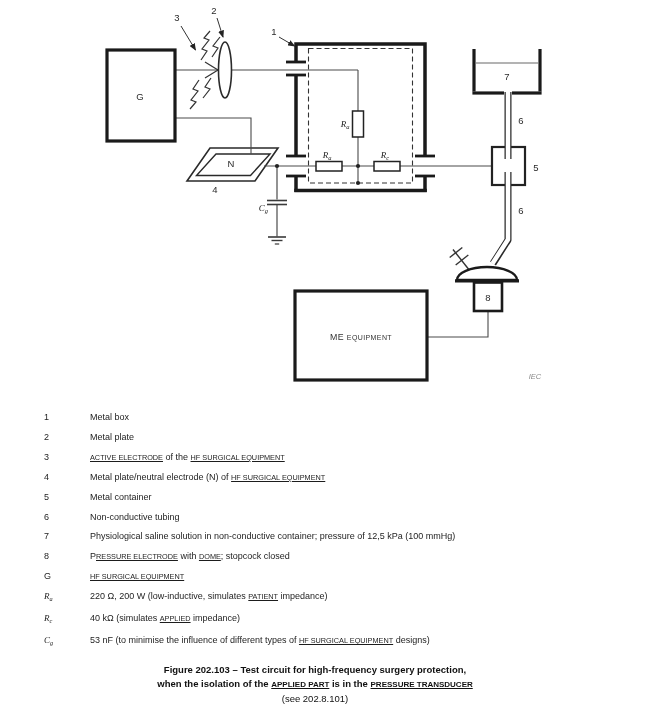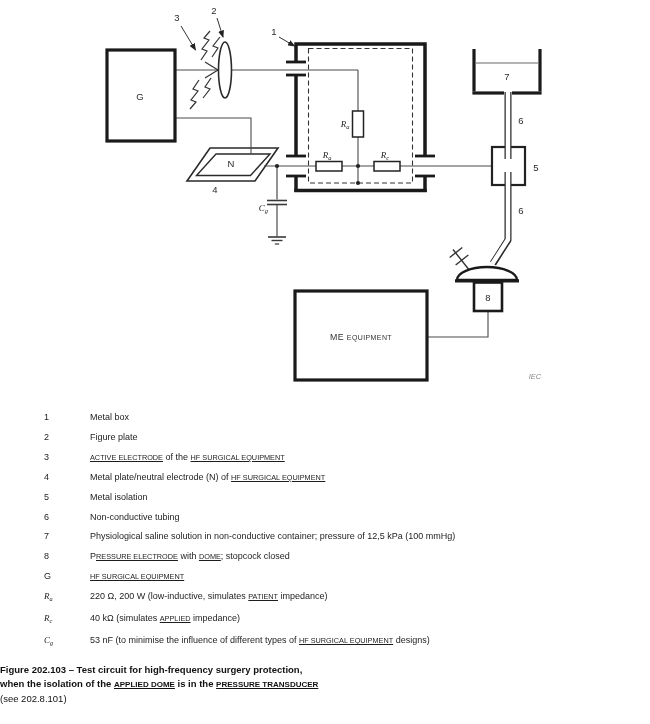--- a/index.html
+++ b/index.html
@@ -23,21 +23,21 @@
   .key-row { display:flex; line-height:19.9px; }
   .key-sym { width:46px; flex:none; }
   .key-desc { flex:1; }
 
   
   .sc  { font-size:7.3px;text-decoration:underline; }
   .i   { font-family:"Liberation Serif", serif; font-style:italic; }
   .sub { font-family:"Liberation Serif", serif; font-style:italic; font-size:6.3px; vertical-align:-2px; }
 
   
-  .caption { position:absolute; left:0; top:663px; width:630px; 
+  .caption { position:absolute; left:0; top:663px; width:630px; text-align:center;
              font-weight:bold; font-size:9.5px; line-height:14px; color:#111; }
   .caption .sc { font-size:8px; }
   .caption-line3 { font-weight:normal; }
 </style>
 </head>
 <body>
 
 <svg id="diagram" width="650" height="395" viewBox="0 0 650 395" xmlns="http://www.w3.org/2000/svg">
   <defs>
     <marker id="arrow" markerWidth="8" markerHeight="6" refX="6.5" refY="3" orient="auto" markerUnits="userSpaceOnUse">
@@ -191,36 +191,36 @@
 
 <div class="key">
   <div class="key-rows">
   <div class="key-row">
     <span class="key-sym"><span>1</span></span>
     <span class="key-desc"><span>Metal box</span></span>
   </div>
 
   <div class="key-row">
     <span class="key-sym"><span>2</span></span>
-    <span class="key-desc"><span>Figure plate</span></span>
+    <span class="key-desc"><span>Metal plate</span></span>
   </div>
 
   <div class="key-row">
     <span class="key-sym"><span>3</span></span>
     <span class="key-desc"><span class="sc">ACTIVE ELECTRODE</span><span> of the </span><span class="sc">HF SURGICAL EQUIPMENT</span></span>
   </div>
 
   <div class="key-row">
     <span class="key-sym"><span>4</span></span>
     <span class="key-desc"><span>Metal plate/neutral electrode (N) of </span><span class="sc">HF SURGICAL EQUIPMENT</span></span>
   </div>
 
   <div class="key-row">
     <span class="key-sym"><span>5</span></span>
-    <span class="key-desc"><span>Metal isolation</span></span>
+    <span class="key-desc"><span>Metal container</span></span>
   </div>
 
   <div class="key-row">
     <span class="key-sym"><span>6</span></span>
     <span class="key-desc"><span>Non-conductive tubing</span></span>
   </div>
 
   <div class="key-row">
     <span class="key-sym"><span>7</span></span>
     <span class="key-desc"><span>Physiological saline solution in non-conductive container; pressure of 12,5 kPa (100 mmHg)</span></span>
@@ -248,15 +248,15 @@
 
   <div class="key-row">
     <span class="key-sym"><span class="i">C</span><span class="sub">g</span></span>
     <span class="key-desc"><span>53 nF (to minimise the influence of different types of </span><span class="sc">HF SURGICAL EQUIPMENT</span><span> designs)</span></span>
   </div>
 </div>
 </div>
 
 <div class="caption">
   <div class="caption-line1"><span>Figure 202.103 – Test circuit for high-frequency surgery protection,</span></div>
-  <div class="caption-line2"><span>when the isolation of the </span><span class="sc">APPLIED DOME</span><span> is in the </span><span class="sc">PRESSURE TRANSDUCER</span></div>
+  <div class="caption-line2"><span>when the isolation of the </span><span class="sc">APPLIED PART</span><span> is in the </span><span class="sc">PRESSURE TRANSDUCER</span></div>
   <div class="caption-line3"><span>(see 202.8.101)</span></div>
 </div>
 
 </body></html>

